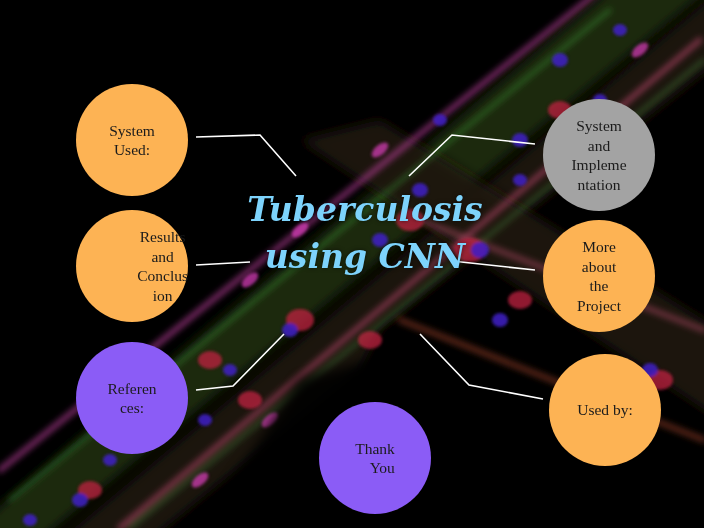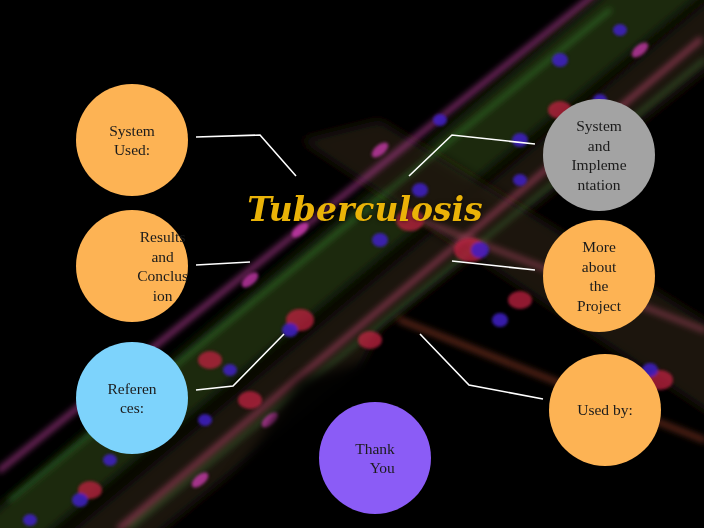--- a/index.html
+++ b/index.html
@@ -1,21 +1,21 @@
 <!DOCTYPE html>
 <html><head>
   <meta charset="utf-8">
   <style>
     html, body { margin: 0; padding: 0; }
     body { width: 704px; height: 528px; overflow: hidden; background: #000; position: relative; font-family: "DejaVu Serif", serif; }
     .bg { position: absolute; inset: 0; width: 704px; height: 528px; }
     .connectors { position: absolute; inset: 0; width: 704px; height: 528px; }
     .title {
       position: absolute; left: 215px; top: 186px; width: 300px;
-      text-align: center; color: #eab308; font-family: "DejaVu Serif", serif;
+      text-align: center; color: #7dd3fc; font-family: "DejaVu Serif", serif;
       font-weight: bold; font-style: italic; font-size: 33px; line-height: 47px;
       text-shadow: 0 0 4px rgba(0,0,0,0.6);
     }
     .title span { display: block; }
     .node {
       position: absolute; width: 112px; height: 112px; border-radius: 50%;
       display: flex; align-items: center; justify-content: center; text-align: center;
       color: #1b1b1b; font-family: "Liberation Serif", serif; font-size: 15.5px; line-height: 19.5px;
       cursor: pointer;
     }
@@ -113,33 +113,34 @@
     <polyline points="535,144 452,135 409,176"></polyline>
     <polyline points="196,265 250,262"></polyline>
     <polyline points="452,261 535,270"></polyline>
     <polyline points="196,390 233,386 284,334"></polyline>
     <polyline points="420,334 469,385 543,399"></polyline>
   </g>
 </svg>
 
 <div class="title">
   <span>Tuberculosis</span>
+  <span>using CNN</span>
 </div>
 
 <div class="node" style="left:76px; top:84px; background:#FDB354;">
   <span class="lbl">System
 Used:</span>
 </div>
 <div class="node" style="left:76px; top:210px; background:#FDB354;justify-content:flex-end;">
   <span class="lbl">Results
 and
 Conclus
 ion</span>
 </div>
-<div class="node" style="left:76px; top:342px; background:#7dd3fc;">
+<div class="node" style="left:76px; top:342px; background:#8b5cf6;">
   <span class="lbl">Referen
 ces:</span>
 </div>
 <div class="node" style="left:543px; top:99px; background:#a3a3a3;">
   <span class="lbl">System
 and
 Impleme
 ntation</span>
 </div>
 <div class="node" style="left:543px; top:220px; background:#FDB354;">

